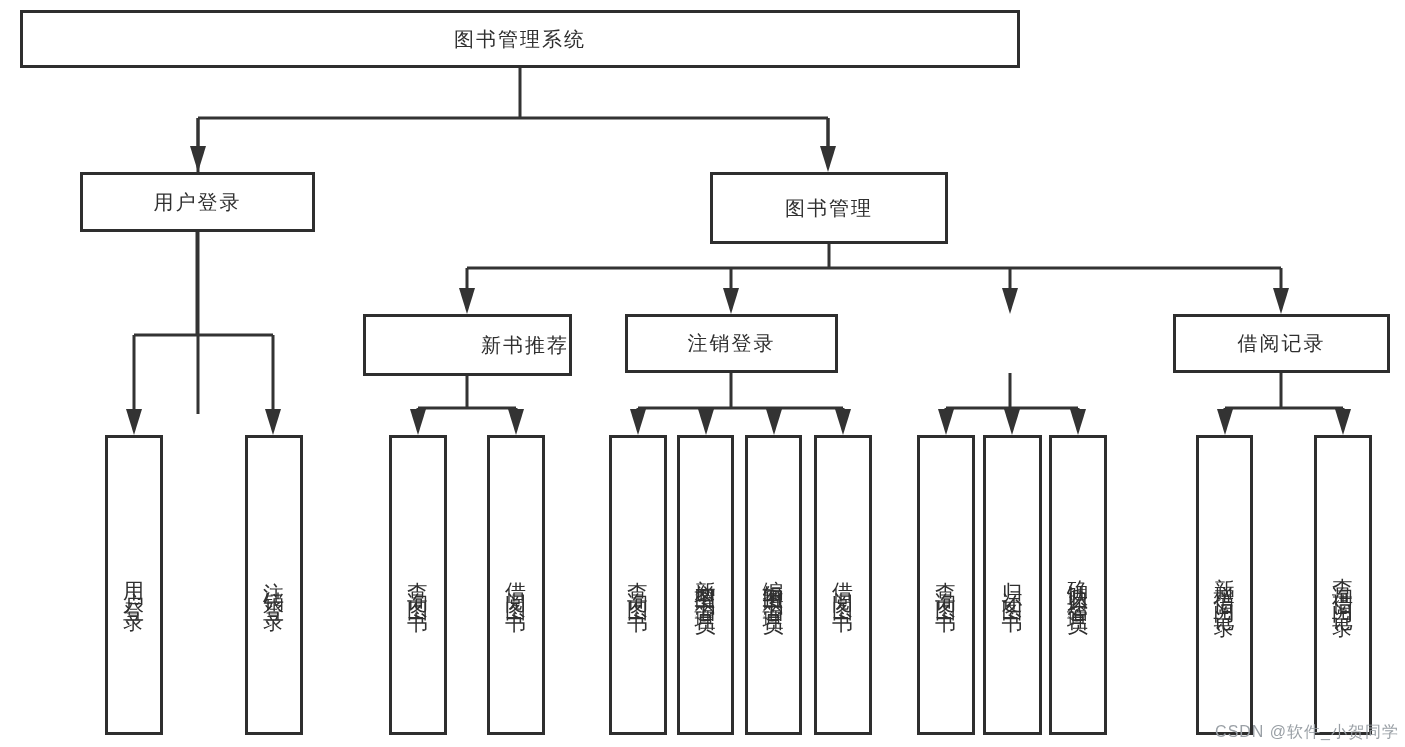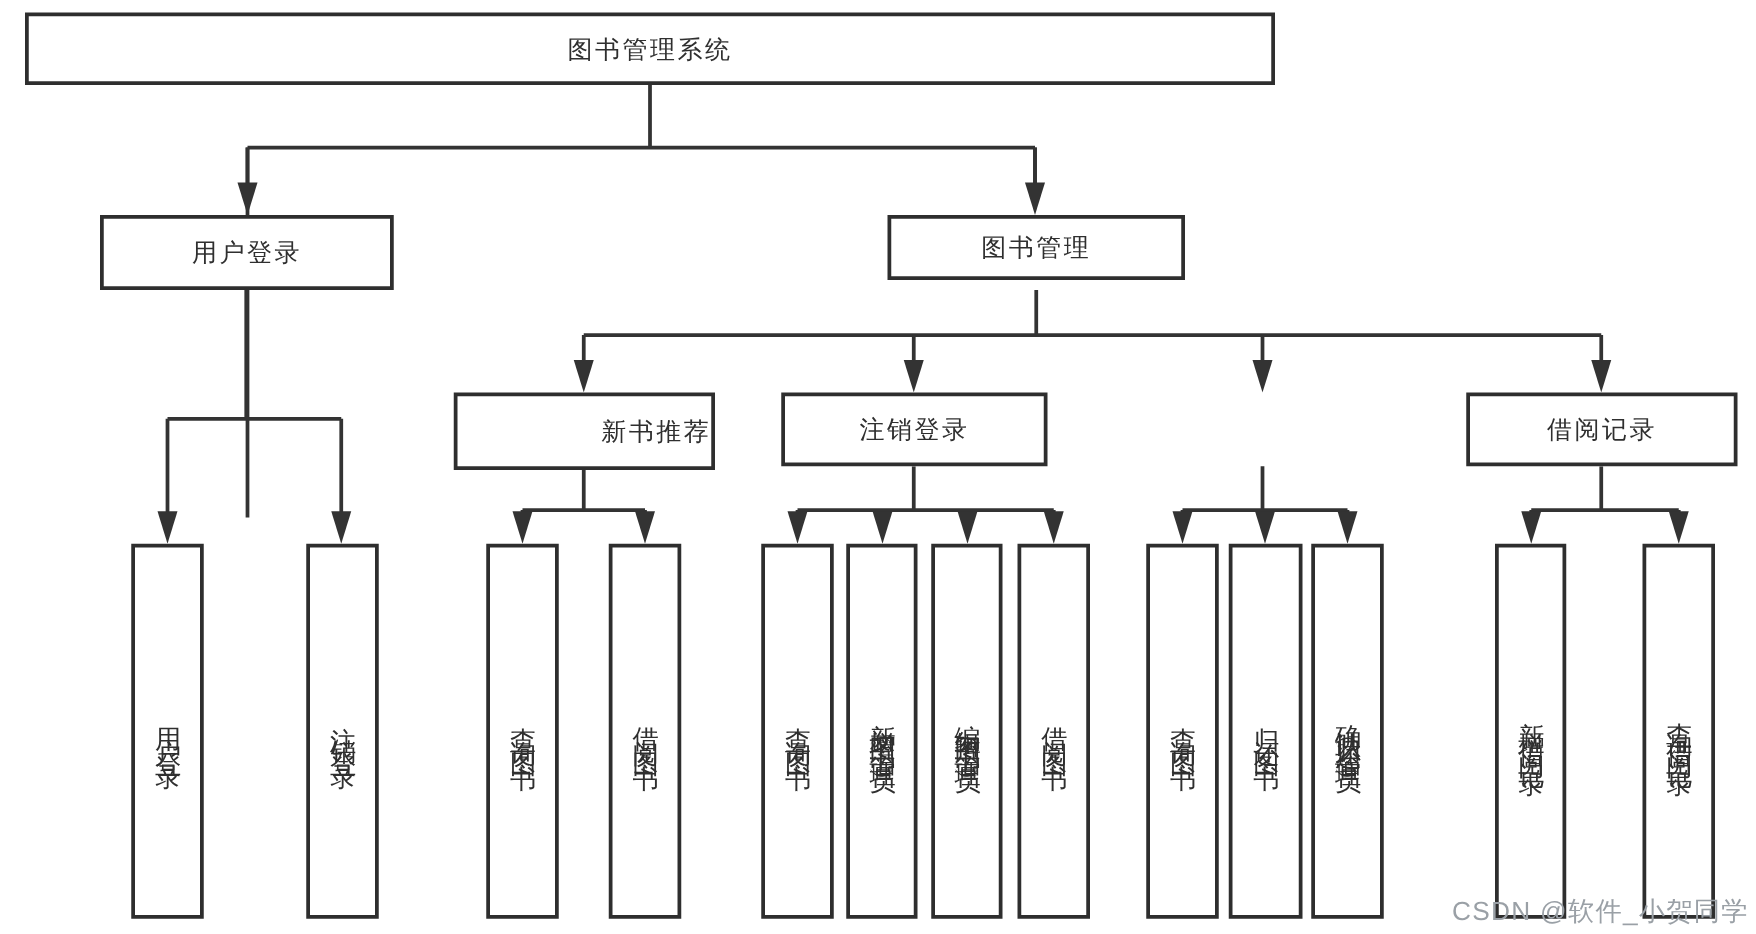--- a/index.html
+++ b/index.html
@@ -28,21 +28,21 @@
     display:flex;align-items:center;justify-content:center;
     writing-mode:vertical-rl;
     font-size:21px;color:#2f2f2f;
     letter-spacing:10px;
     line-height:1;
   }
   .root{font-size:20px;}
   .watermark{
     position:absolute;
     right:6px;bottom:4px;
-    font-size:21px;
+    font-size:16px;
     color:#9aa0a6;
     letter-spacing:1px;
     white-space:nowrap;
   }
 </style>
 </head>
 <body>
 
 <div id="stage">
 
@@ -87,21 +87,21 @@
     </g>
   </svg>
 
   <div class="hbox root" style="left:20px;top:10px;width:1000px;height:58px;">
     <span>图书管理系统</span>
   </div>
 
   <div class="hbox" style="left:80px;top:172px;width:235px;height:60px;">
     <span>用户登录</span>
   </div>
-  <div class="hbox" style="left:710px;top:172px;width:238px;height:52px;">
+  <div class="hbox" style="left:710px;top:172px;width:238px;height:72px;">
     <span>图书管理</span>
   </div>
 
   <div class="hbox" style="left:363px;top:314px;width:209px;height:62px;justify-content:flex-end;">
     <span>新书推荐</span>
   </div>
   <div class="hbox" style="left:625px;top:314px;width:213px;height:59px;">
     <span>注销登录</span>
   </div>
   <div class="hbox" style="left:1173px;top:314px;width:217px;height:59px;">

